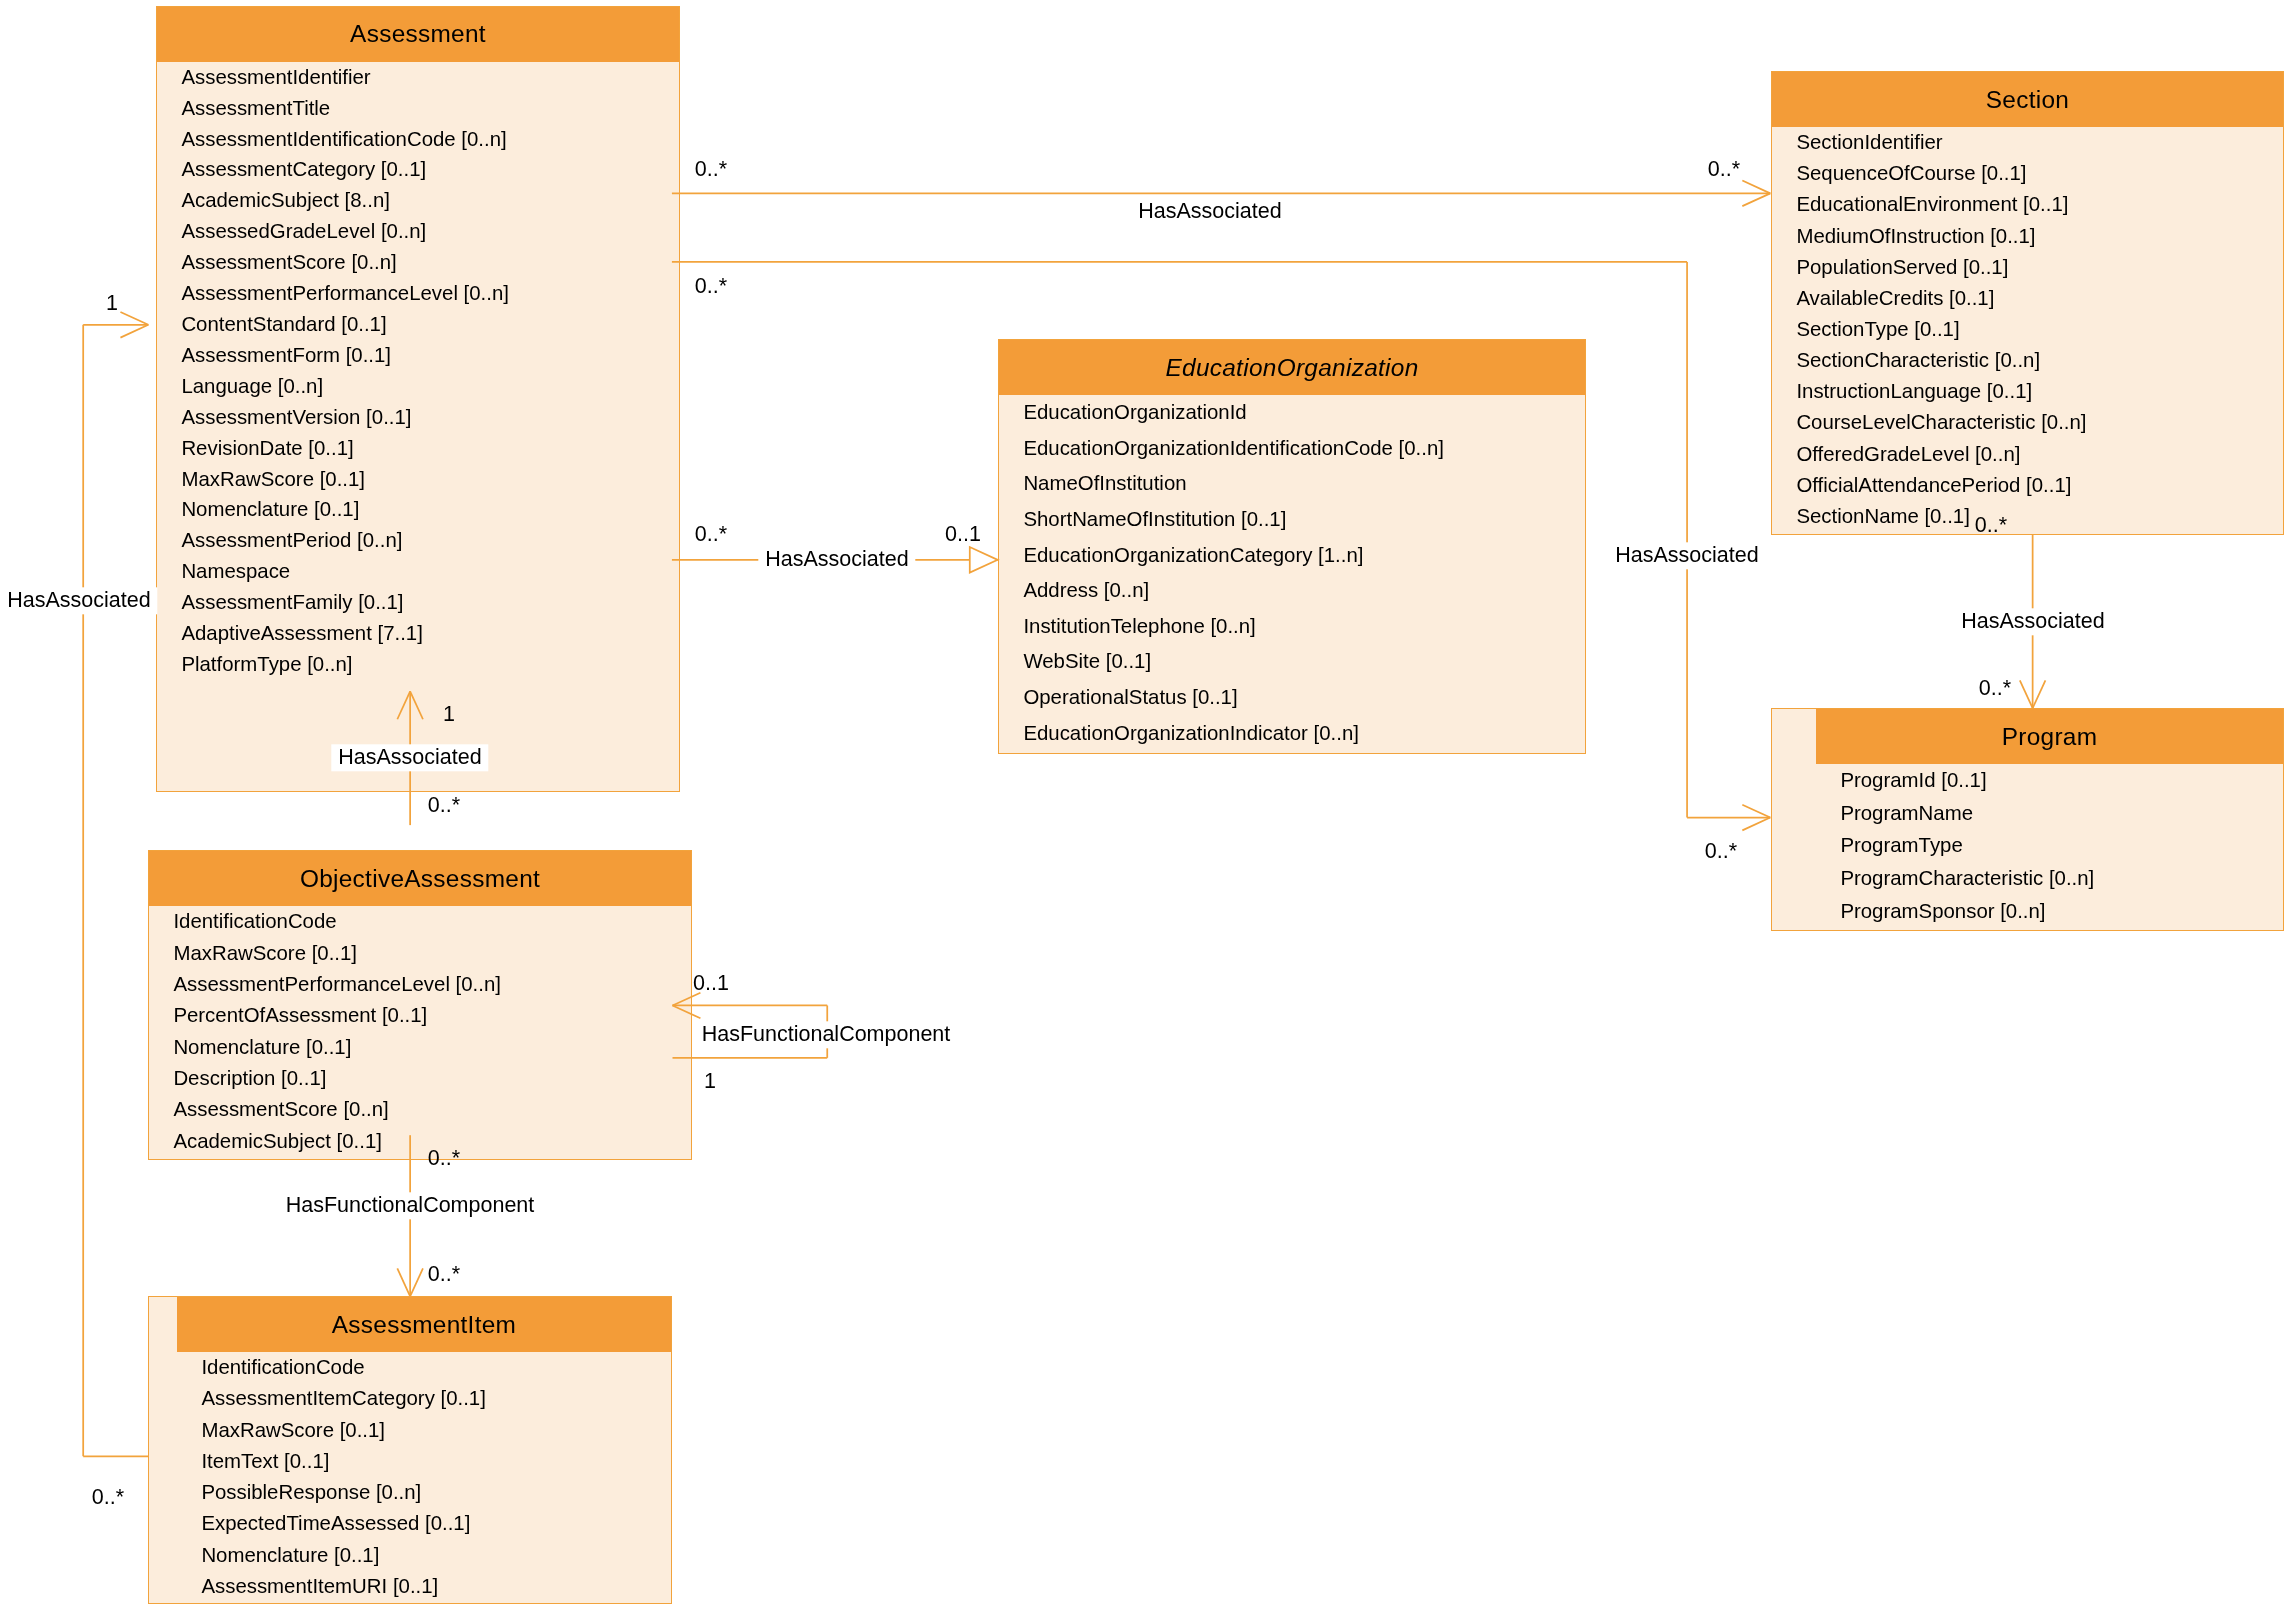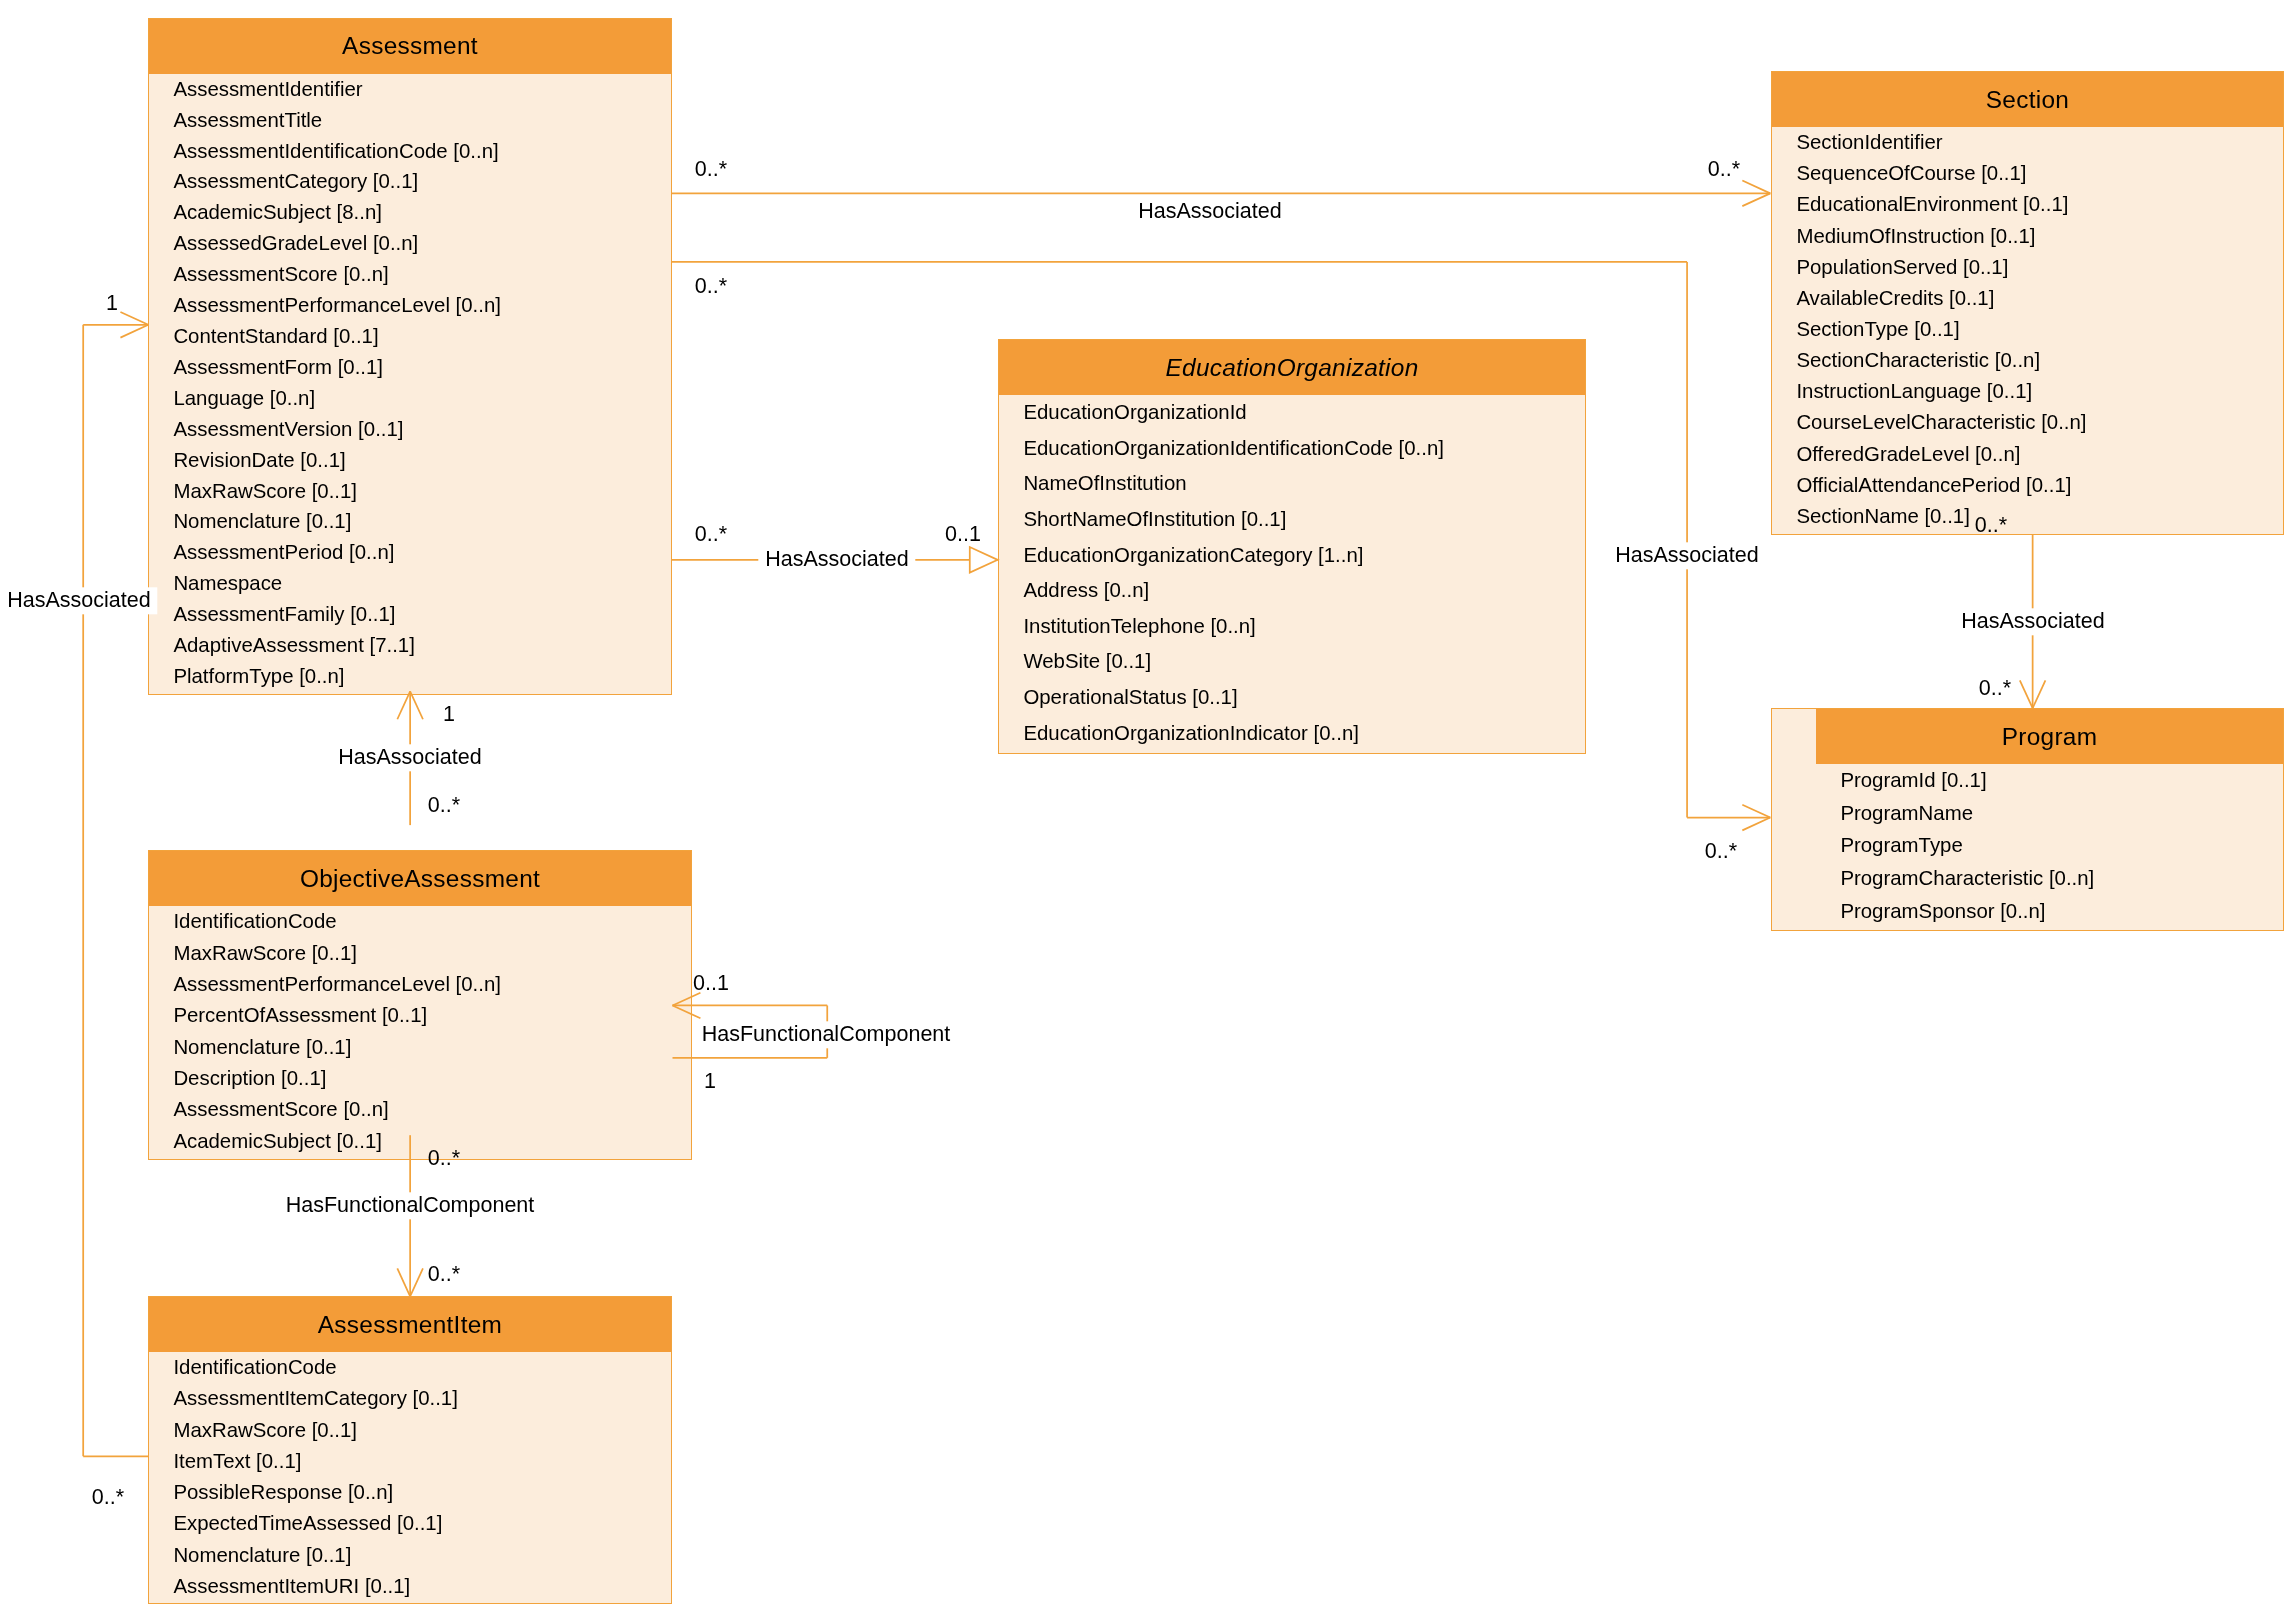--- a/index.html
+++ b/index.html
@@ -56,21 +56,21 @@
     padding:1.2px 7px;
   }
   .mult-label{
     padding:0 3.5px;
   }
 </style>
 </head>
 <body>
 
 <div id="canvas">
-    <div class="entity" style="left: 148px; top: 5.8px; width: 524px; height: 677px; margin-top: 12px;">
+    <div class="entity" style="left: 156px; top: 5.8px; width: 524px; height: 786px;">
       <div class="entity-header">
         <span>Assessment</span>
       </div>
       <div class="entity-body" style="height: 618px;">
         <div class="attr-row">AssessmentIdentifier</div>
         <div class="attr-row">AssessmentTitle</div>
         <div class="attr-row">AssessmentIdentificationCode [0..n]</div>
         <div class="attr-row">AssessmentCategory [0..1]</div>
         <div class="attr-row">AcademicSubject [8..n]</div>
         <div class="attr-row">AssessedGradeLevel [0..n]</div>
@@ -147,21 +147,21 @@
         <span>Program</span>
       </div>
       <div class="entity-body" style="height: 164px;">
         <div class="attr-row">ProgramId [0..1]</div>
         <div class="attr-row">ProgramName</div>
         <div class="attr-row">ProgramType</div>
         <div class="attr-row">ProgramCharacteristic [0..n]</div>
         <div class="attr-row">ProgramSponsor [0..n]</div>
       </div>
     </div>
-    <div class="entity" style="left: 148px; top: 1296px; width: 524px; height: 308px;">
+    <div class="entity" style="left: 148px; top: 1296px; width: 524px; height: 308px; padding-left: 28px;">
       <div class="entity-header">
         <span>AssessmentItem</span>
       </div>
       <div class="entity-body" style="height: 250px;">
         <div class="attr-row">IdentificationCode</div>
         <div class="attr-row">AssessmentItemCategory [0..1]</div>
         <div class="attr-row">MaxRawScore [0..1]</div>
         <div class="attr-row">ItemText [0..1]</div>
         <div class="attr-row">PossibleResponse [0..n]</div>
         <div class="attr-row">ExpectedTimeAssessed [0..1]</div>

